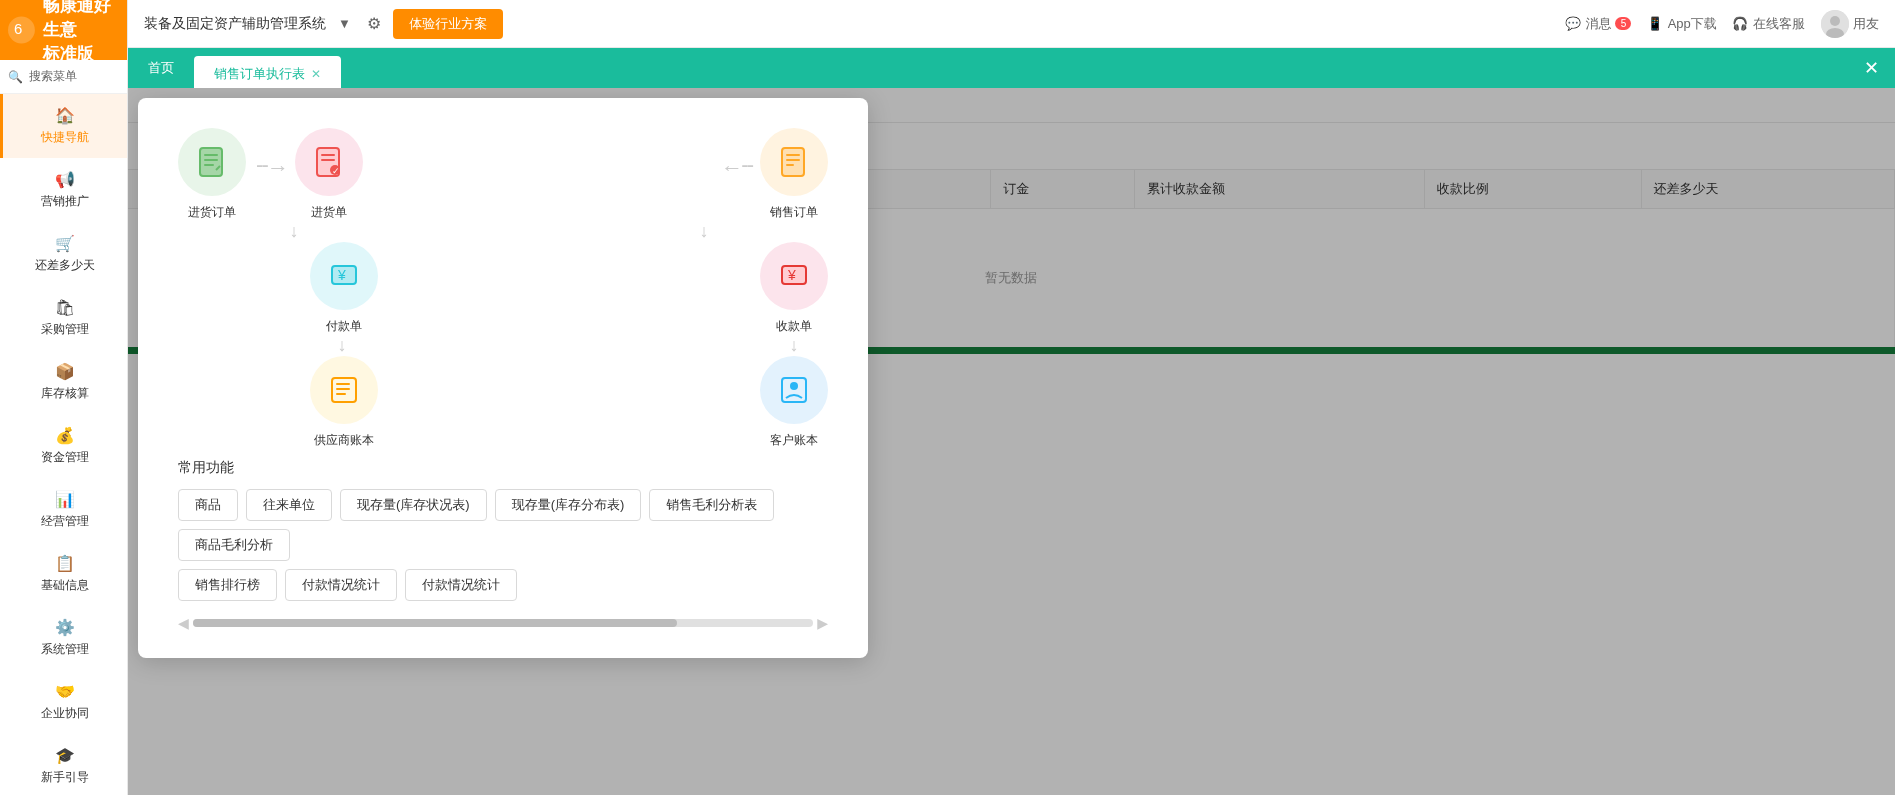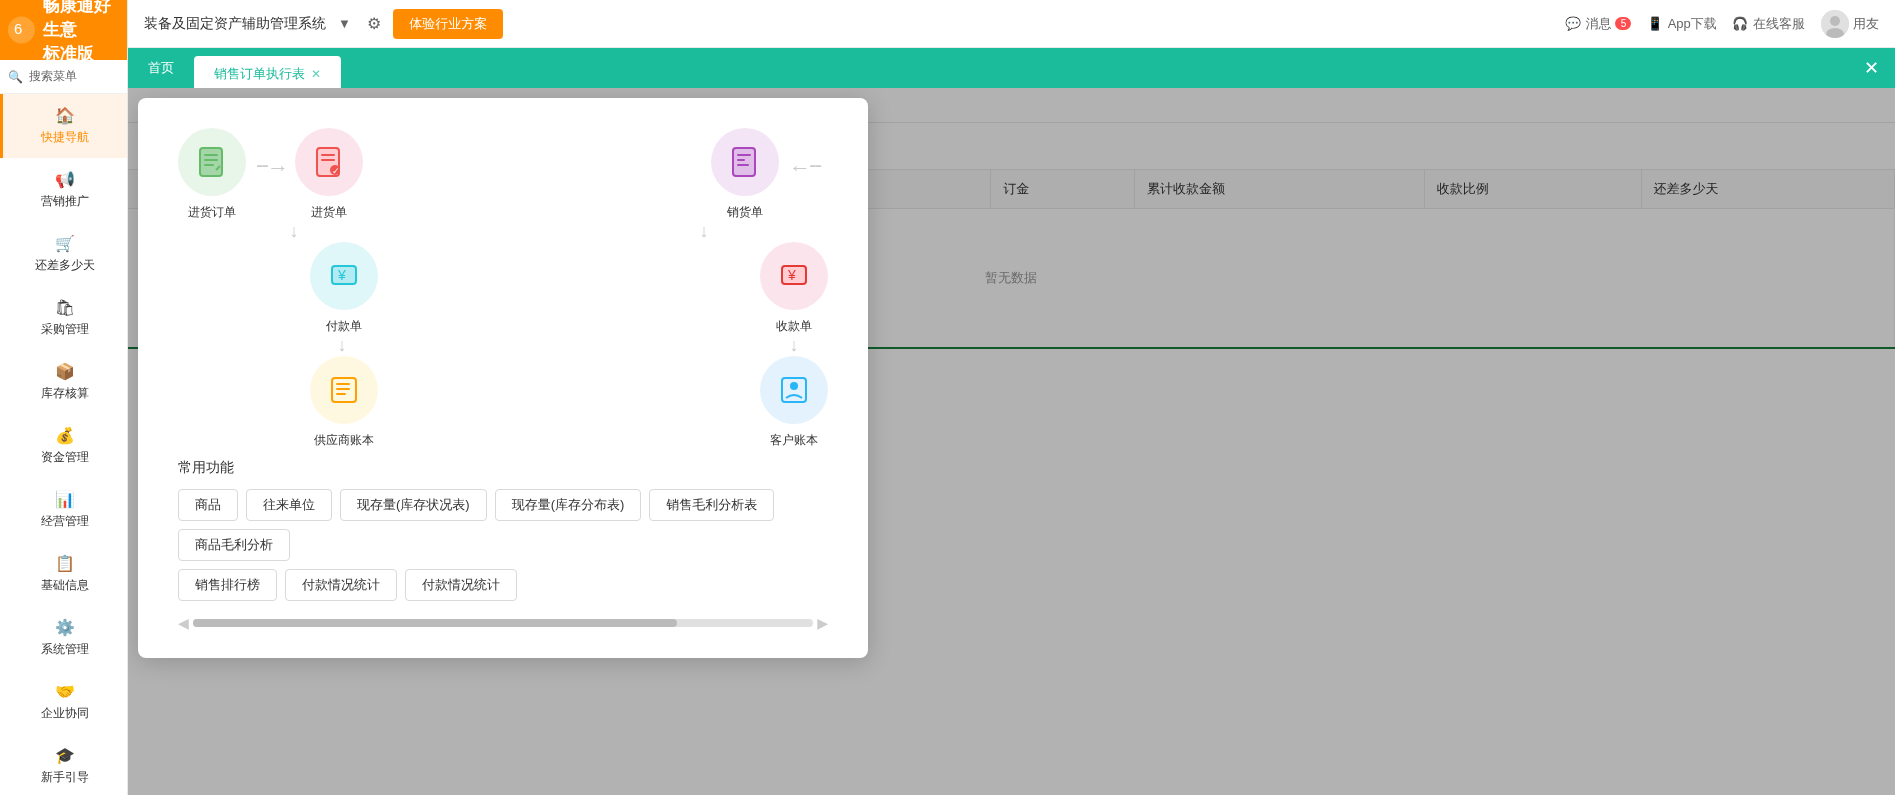--- a/index.html
+++ b/index.html
@@ -52,21 +52,21 @@
     .filter-row { background: #fff; padding: 8px 16px; display: flex; align-items: center; gap: 12px; border-bottom: 1px solid #e8e8e8; flex-shrink: 0; flex-wrap: wrap; }
     .filter-input { border: 1px solid #d9d9d9; border-radius: 4px; padding: 4px 10px; font-size: 13px; width: 160px; color: #999; display: flex; align-items: center; gap: 4px; cursor: pointer; }
     .filter-select { border: 1px solid #d9d9d9; border-radius: 4px; padding: 4px 10px; font-size: 13px; width: 140px; color: #999; display: flex; align-items: center; justify-content: space-between; cursor: pointer; }
     .filter-search-btn { background: #ff8c00; color: #fff; border: none; padding: 5px 20px; border-radius: 4px; cursor: pointer; font-size: 13px; }
     .filter-setting-btn { background: #fff; color: #666; border: 1px solid #d9d9d9; padding: 5px 12px; border-radius: 4px; cursor: pointer; font-size: 13px; }
 
     
     .table-container { background: #fff; overflow: auto; flex: 1; }
     table { width: 100%; border-collapse: collapse; font-size: 13px; }
     th { background: #fafafa; border-bottom: 1px solid #e8e8e8; border-right: 1px solid #e8e8e8; padding: 10px 12px; text-align: left; font-weight: 500; color: #333; white-space: nowrap; }
-    td { border-bottom: 2px solid #15803d; border-right: 1px solid #f0f0f0; padding: 10px 12px; color: #333; white-space: nowrap; }
+    td { border-bottom: 7px solid #15803d; border-right: 1px solid #f0f0f0; padding: 10px 12px; color: #333; white-space: nowrap; }
     .empty-row td { text-align: center; color: #999; padding: 60px; }
 
     
     .modal-overlay { position: absolute; top: 0; left: 0; right: 0; bottom: 0; background: rgba(0,0,0,0.3); z-index: 100; display: flex; align-items: flex-start; justify-content: flex-start; padding-top: 10px; padding-left: 10px; }
     .modal { background: #fff; border-radius: 8px; width: 730px; max-height: 560px; overflow: hidden; box-shadow: 0 4px 24px rgba(0,0,0,0.18); }
     .modal-content { padding: 30px 40px; }
 
     
     .circle-item { display: flex; flex-direction: column; align-items: center; gap: 8px; }
     .circle { width: 68px; height: 68px; border-radius: 50%; display: flex; align-items: center; justify-content: center; font-size: 28px; }
@@ -299,36 +299,36 @@
                       <rect x="10" y="15" width="14" height="2" rx="1" fill="#ef5350"></rect>
                       <circle cx="24" cy="26" r="5" fill="#ef5350"></circle>
                       <text x="21" y="30" font-size="9" fill="#fff">✓</text>
                     </svg>
                   </div>
                   <span class="circle-label">进货单</span>
                 </div>
 
                 <div style="flex:1;min-width:40px;"></div>
 
-                <div class="circle-item">
-                  <div class="circle circle-purple">
-                    <svg width="36" height="36" viewBox="0 0 36 36">
-                      <rect x="6" y="4" width="22" height="28" rx="3" fill="#e1bee7" stroke="#ab47bc" stroke-width="2"></rect>
-                      <rect x="10" y="10" width="14" height="2" rx="1" fill="#ab47bc"></rect>
-                      <rect x="10" y="15" width="8" height="2" rx="1" fill="#ab47bc"></rect>
-                      <rect x="10" y="20" width="12" height="2" rx="1" fill="#ab47bc"></rect>
-                    </svg>
-                  </div>
-                  <span class="circle-label">销货单</span>
-                </div>
 
                 <div style="display:flex; align-items:center; padding: 0 10px; margin-bottom:20px;">
                   <span style="color:#ccc; font-size:22px; letter-spacing:-4px;">← - -</span>
                 </div>
 
+                <div class="circle-item">
+                  <div class="circle circle-orange">
+                    <svg width="36" height="36" viewBox="0 0 36 36">
+                      <rect x="6" y="4" width="22" height="28" rx="3" fill="#ffe0b2" stroke="#ffa726" stroke-width="2"></rect>
+                      <rect x="10" y="10" width="14" height="2" rx="1" fill="#ffa726"></rect>
+                      <rect x="10" y="15" width="14" height="2" rx="1" fill="#ffa726"></rect>
+                      <rect x="10" y="20" width="8" height="2" rx="1" fill="#ffa726"></rect>
+                    </svg>
+                  </div>
+                  <span class="circle-label">销售订单</span>
+                </div>
               </div>
 
               <div style="display:flex; align-items:flex-start; justify-content:flex-start; gap:0; margin-left:82px;">
                 <div style="display:flex; flex-direction:column; align-items:center; width:68px;">
                   <span style="color:#ccc; font-size:18px;">↓</span>
                 </div>
                 <div style="flex:1;min-width:40px;"></div>
                 <div style="display:flex; flex-direction:column; align-items:center; width:68px; margin-right:0;">
                   <span style="color:#ccc; font-size:18px;">↓</span>
                 </div>

